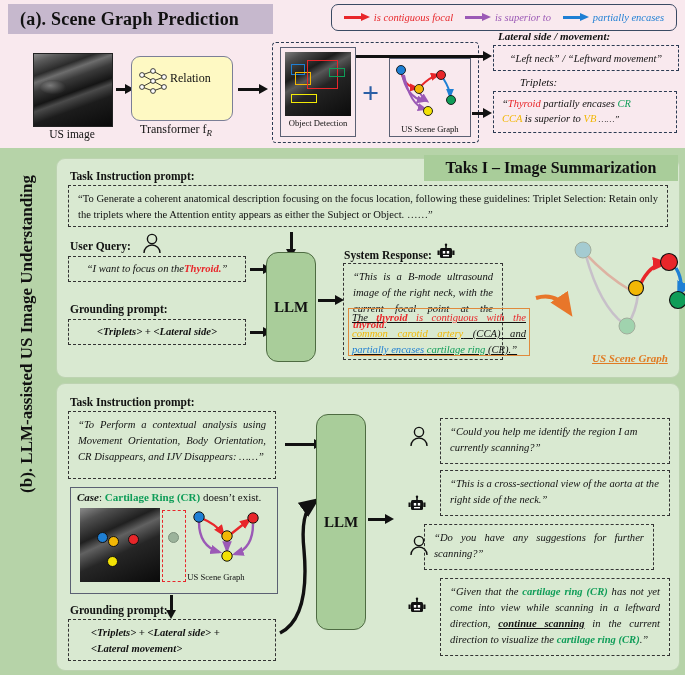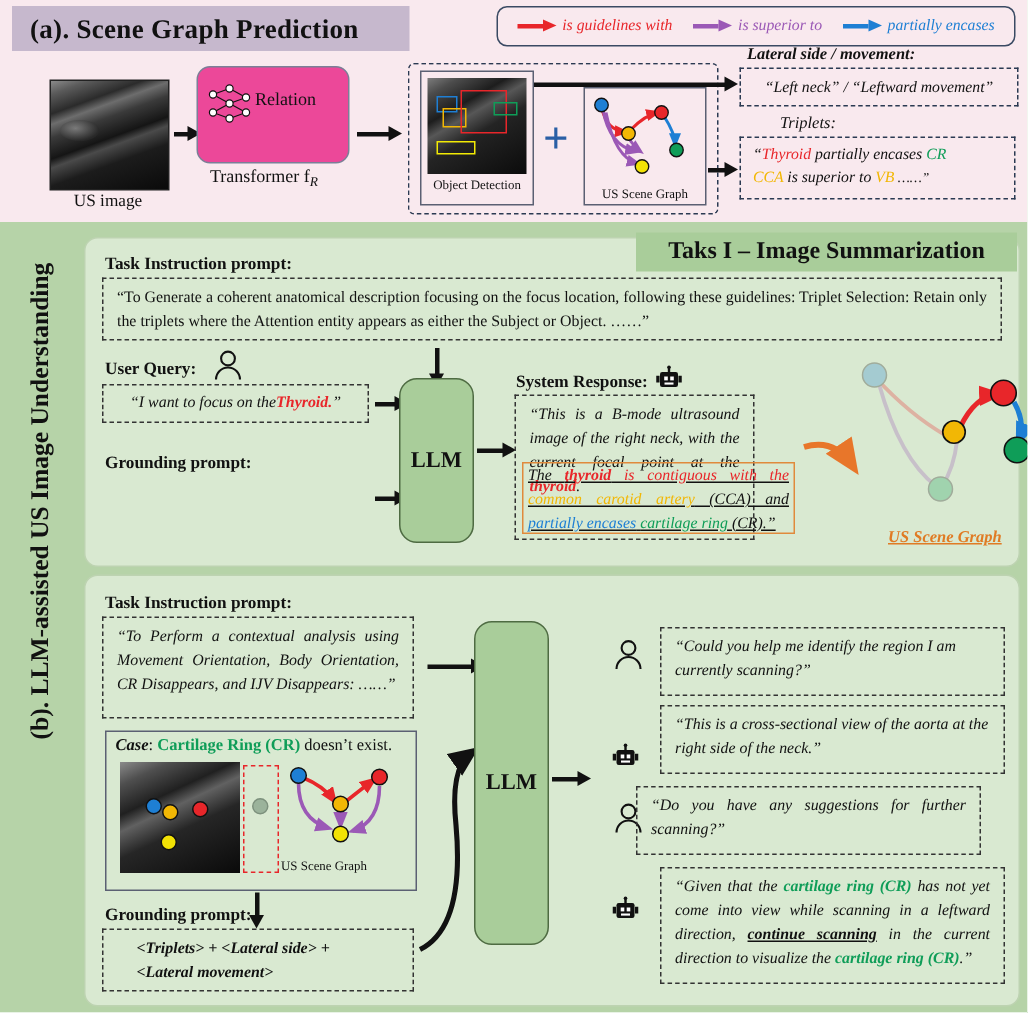--- a/index.html
+++ b/index.html
@@ -19,22 +19,22 @@
   .arw i{position:absolute;left:0;top:3.2px;width:17px;height:2.6px;display:block;}
   .arw b{position:absolute;right:0;top:0;width:0;height:0;border-top:4.5px solid transparent;
          border-bottom:4.5px solid transparent;}
 
   .us-img{position:absolute;left:33px;top:53px;width:78px;height:72px;border:1px solid #222;
           background:linear-gradient(160deg,#8a8a8a 0%,#5b5b5b 9%,#2b2b2b 22%,#6d6d6d 29%,#3a3a3a 38%,#151515 52%,#4a4a4a 58%,#1c1c1c 70%,#0a0a0a 100%);}
   .us-img::after{content:"";position:absolute;left:6px;top:26px;width:26px;height:14px;border-radius:50%;
           background:radial-gradient(ellipse at 40% 40%,#8e8e8e,#2a2a2a 70%);opacity:.75;}
   .us-cap{position:absolute;left:33px;top:128px;width:78px;text-align:center;font-size:11.5px;color:#111;}
 
-  .rt-box{position:absolute;left:131px;top:44px;width:100px;height:63px;border:1px solid #7b7f97;
-          border-radius:9px;background:#ec4899;text-decoration:underline;}
+  .rt-box{position:absolute;left:131px;top:56px;width:100px;height:63px;border:1px solid #7b7f97;
+          border-radius:9px;background:#fef9c3;text-decoration:underline;}
   .rt-l1{position:absolute;left:38px;top:14px;font-size:12px;color:#111;}
   .rt-l2{position:absolute;left:8px;top:33px;font-size:12px;color:#111;margin-top:32px;}
 
   .dash-group{position:absolute;left:272px;top:42px;width:205px;height:99px;
               border:1.6px dashed #2b3a52;border-radius:4px;}
   .od-box{position:absolute;left:280px;top:47px;width:74px;height:88px;border:1.3px solid #5b6073;background:#f9e9ee;}
   .od-img{position:absolute;left:4px;top:4px;width:66px;height:64px;
           background:linear-gradient(150deg,#7d7d7d 0%,#4c4c4c 12%,#1d1d1d 30%,#575757 40%,#242424 55%,#0b0b0b 100%);}
   .od-cap{position:absolute;left:0;top:70px;width:74px;text-align:center;font-size:8.6px;color:#111;}
   .bb{position:absolute;border-width:1.4px;border-style:solid;}
@@ -104,21 +104,21 @@
   <div class="panel-a">
 
     <div class="a-title">(a). Scene Graph Prediction</div>
 
     <div class="legend-box">
       <span class="leg-item">
         <span class="arw">
           <i style="background:#e8262a"></i>
             <b style="border-left:9px solid #e8262a"></b>
           </span>
-        <span class="c-red">is guidelines with</span>
+        <span class="c-red">is contiguous focal</span>
       </span>
       <span class="leg-item">
         <span class="arw">
           <i style="background:#9b59b6"></i>
             <b style="border-left:9px solid #9b59b6"></b>
           </span>
         <span style="color:#9b59b6">is superior to</span>
       </span>
       <span class="leg-item">
         <span class="arw">
@@ -236,20 +236,21 @@
     <path d="M3,20 A8,8 0 0,1 19,20" fill="none" stroke="#111" stroke-width="1.4"></path>
     </svg>
   <div class="dbox ital" style="left:68px;top:256px;width:178px;height:26px;display:flex;align-items:center;justify-content:center;">
     <span>“I want to focus on the </span>
       <span class="c-red" style="font-weight:bold">Thyroid.</span>
       <span>”</span>
   </div>
   <div class="arrow-h" style="left:250px;top:268px;width:14px;"></div>
 
   <div class="lbl" style="left:70px;top:303px;">Grounding prompt:</div>
+  <div class="dbox ital" style="left:68px;top:319px;width:178px;height:26px;display:flex;align-items:center;justify-content:center;font-weight:bold;">&lt;Triplets&gt; + &lt;Lateral side&gt;</div>
   <div class="arrow-h" style="left:250px;top:331px;width:14px;"></div>
 
   <div class="llm" style="left:266px;top:252px;width:48px;height:108px;">LLM</div>
   <div class="arrow-h" style="left:318px;top:299px;width:18px;"></div>
 
   <div class="lbl" style="left:344px;top:249px;">System Response:</div>
   <svg class="robot" style="left:437px;top:244px;" width="18" height="16">
     <rect x="3" y="4" width="12" height="10" rx="1.5" fill="#111"></rect>
     <rect x="5.8" y="7" width="2.4" height="2.6" fill="#fff"></rect>
       <rect x="9.8" y="7" width="2.4" height="2.6" fill="#fff"></rect>

